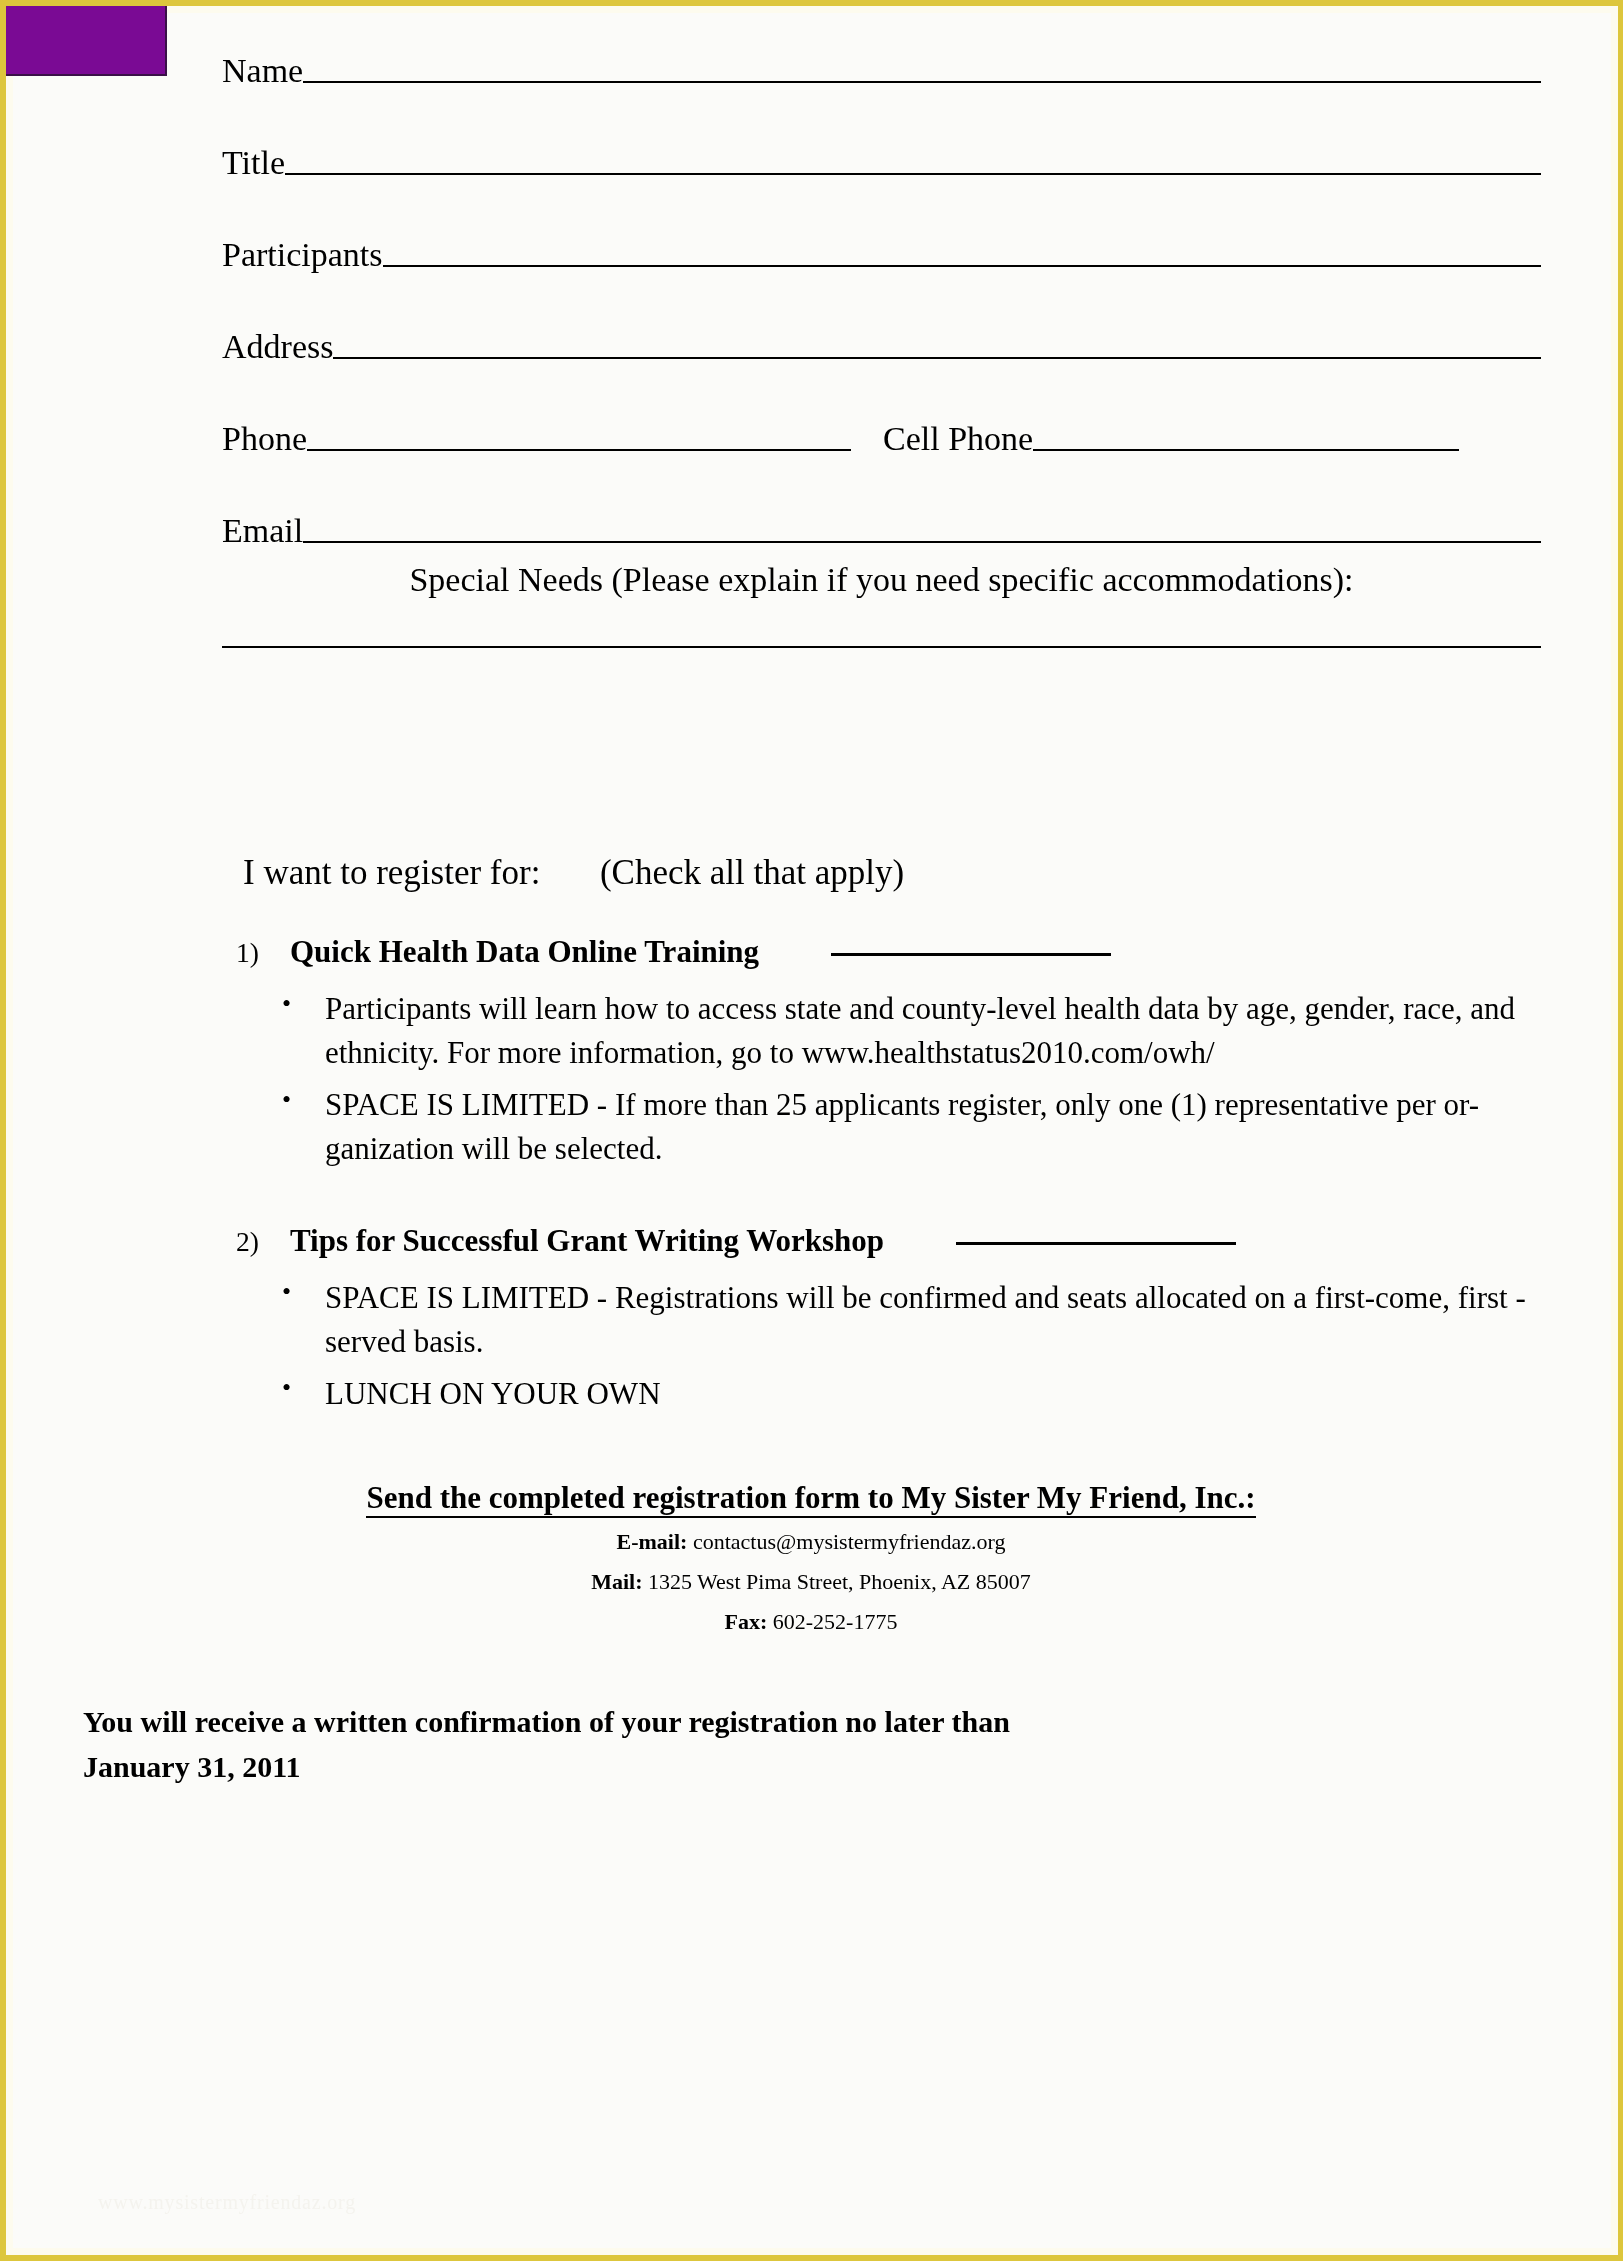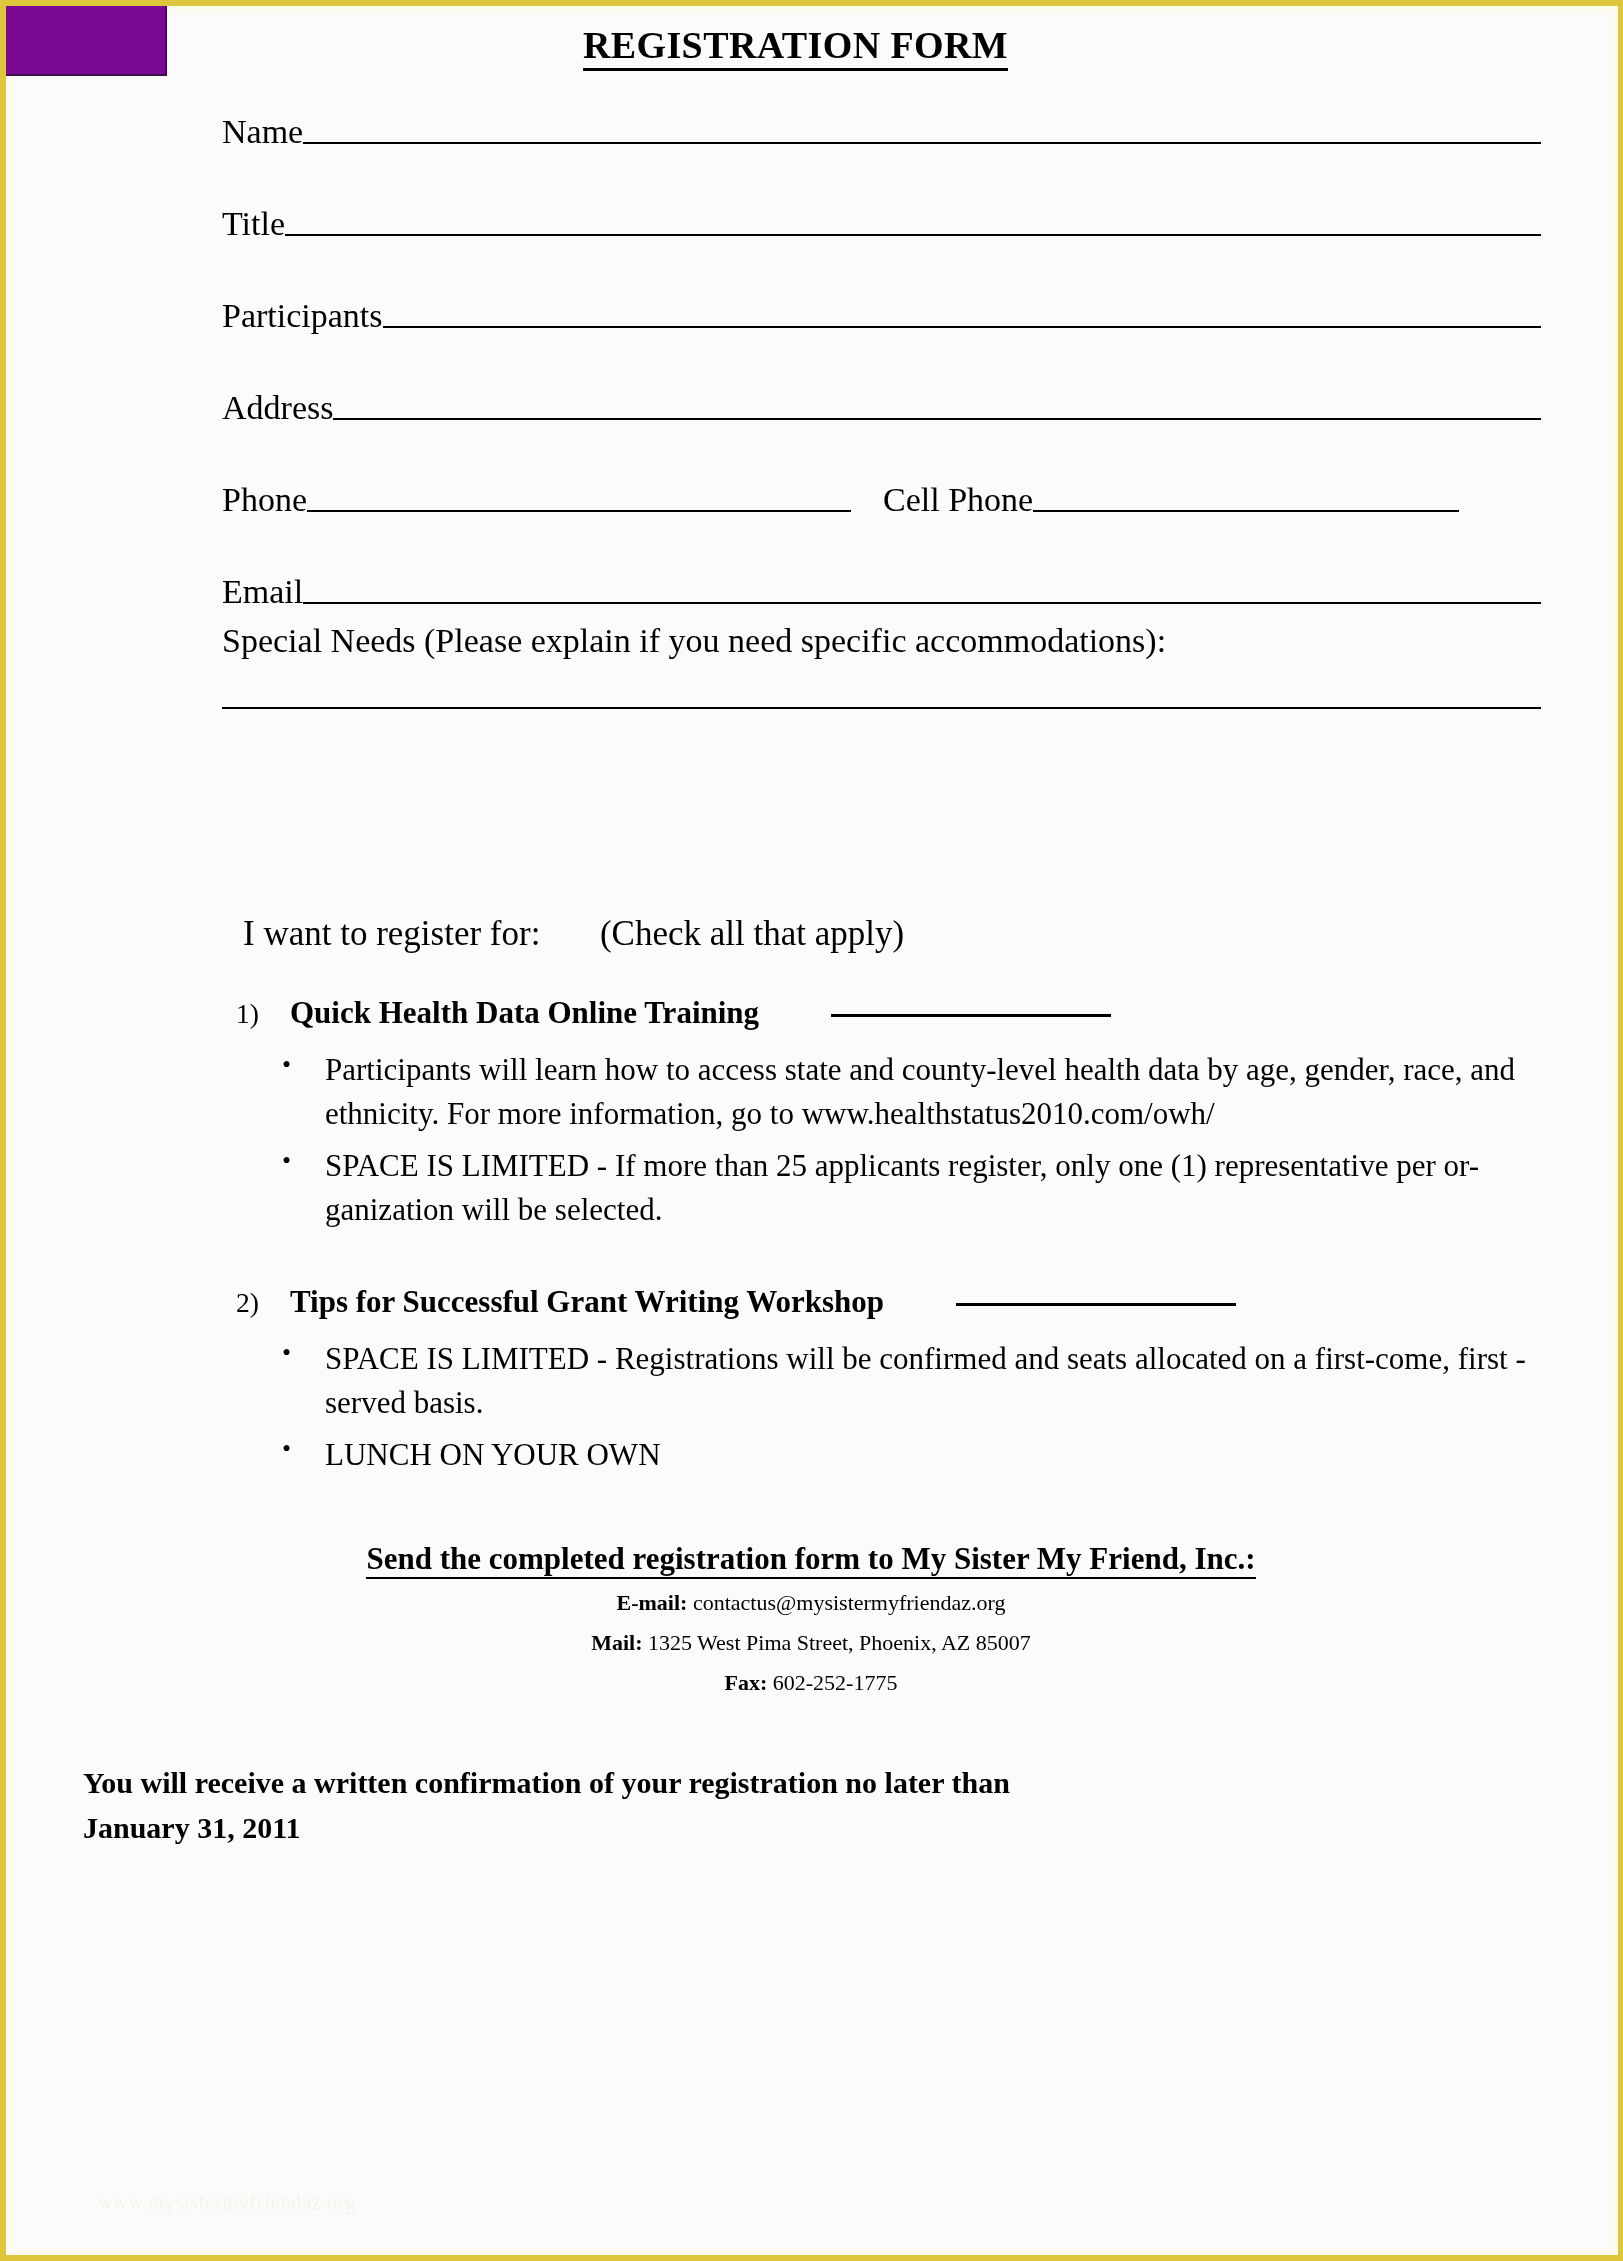--- a/index.html
+++ b/index.html
@@ -104,20 +104,21 @@
   .gap-cell { flex: 0 0 32px; }
 
   .field-row.email-row { margin-bottom: 0; }
 
   .special-needs {
     font-size: 34px;
     margin-left: 216px;
     margin-right: 75px;
     margin-top: 12.3px;
     line-height: 1.15;
+    text-align: center;
   }
   .special-rule {
     margin-left: 216px;
     margin-right: 75px;
     margin-top: 47px;
     border-bottom: 2.3px solid #000;
     height: 0;
   }
 
   
@@ -225,23 +226,20 @@
 </style>
 </head>
 <body>
 
 <div class="page">
   <div class="inner-frame"></div>
   <div class="logo-block"></div>
 
   <div class="content">
 
-    <div class="form-title">
-      <span>REGISTRATION FORM</span>
-    </div>
 
 
     <div class="fields">
 
       <div class="field-row">
         <span class="field-label">Name</span>
         <span class="field-rule"></span>
       </div>
 
       <div class="field-row">

